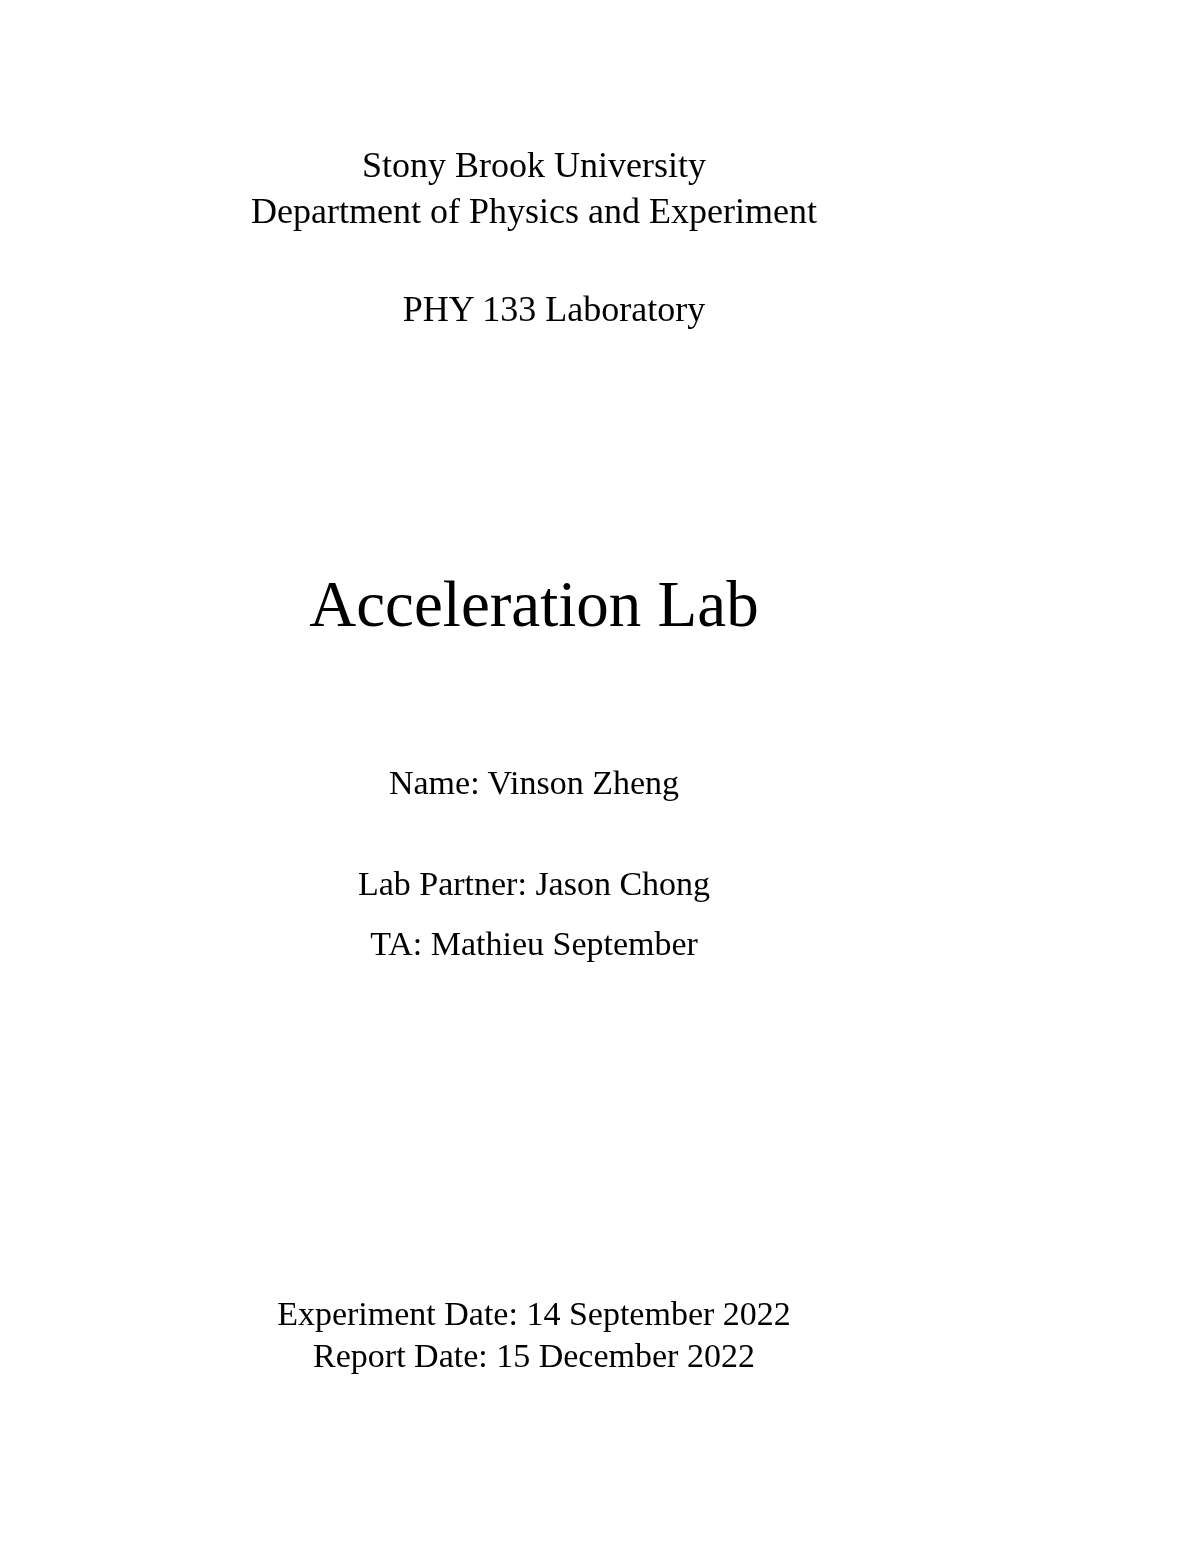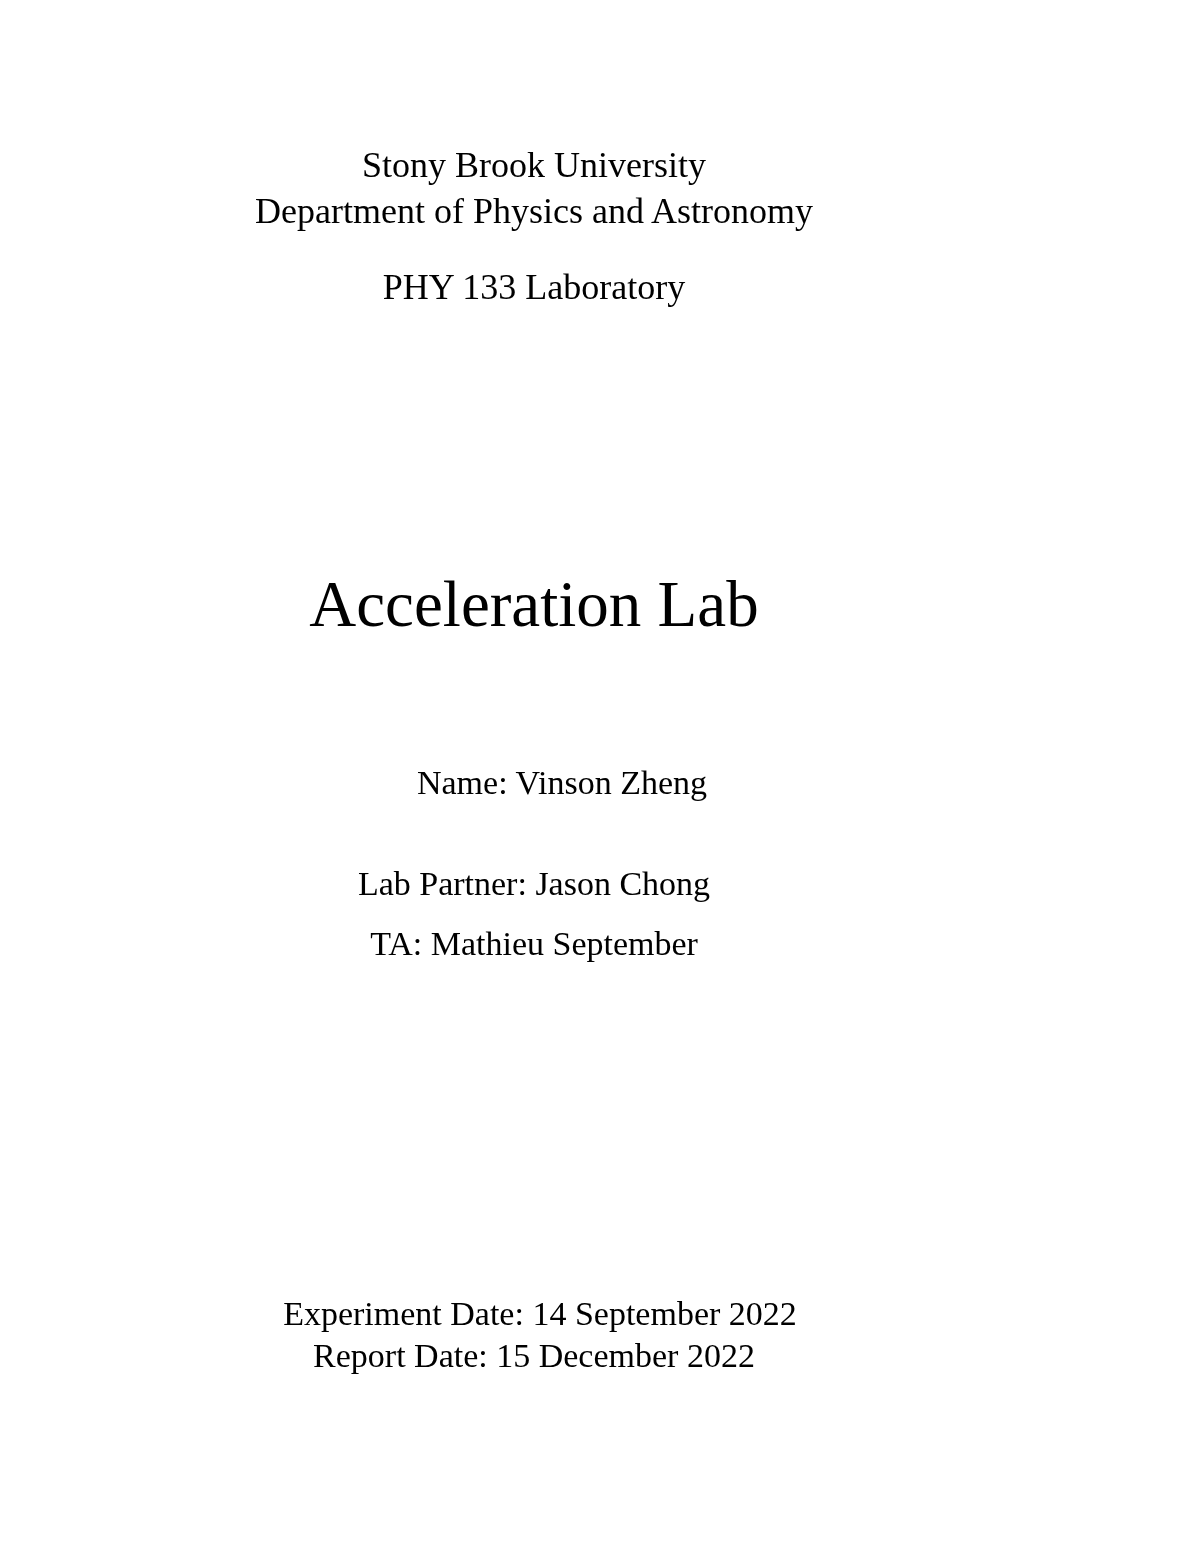--- a/index.html
+++ b/index.html
@@ -25,24 +25,24 @@
     }
     .f36 { font-size: 36px; }
     .f48 { font-size: 65px; }
     .f33 { font-size: 34px; }
   </style>
 </head>
 <body>
 
 <div>
   <div class="line f36" style="top:147px;">Stony Brook University</div>
-  <div class="line f36" style="top:193px;">Department of Physics and Astronomy</div>
-  <div class="line f36" style="top:269px;">PHY 133 Laboratory</div>
+  <div class="line f36" style="top:193px;">Department of Physics and Experiment</div>
+  <div class="line f36" style="top:291px;padding-left:20px;">PHY 133 Laboratory</div>
 
   <div class="line f48" style="top:572px;">Acceleration Lab</div>
 
-  <div class="line f33" style="top:766px;padding-left:28px;">Name: Vinson Zheng</div>
+  <div class="line f33" style="top:766px;">Name: Vinson Zheng</div>
   <div class="line f33" style="top:867px;">Lab Partner: Jason Chong</div>
   <div class="line f33" style="top:927px;">TA: Mathieu September</div>
 
-  <div class="line f33" style="top:1297px;padding-left:6px;">Experiment Date: 14 September 2022</div>
+  <div class="line f33" style="top:1297px;">Experiment Date: 14 September 2022</div>
   <div class="line f33" style="top:1339px;">Report Date: 15 December 2022</div>
 </div>
 
 </body></html>

